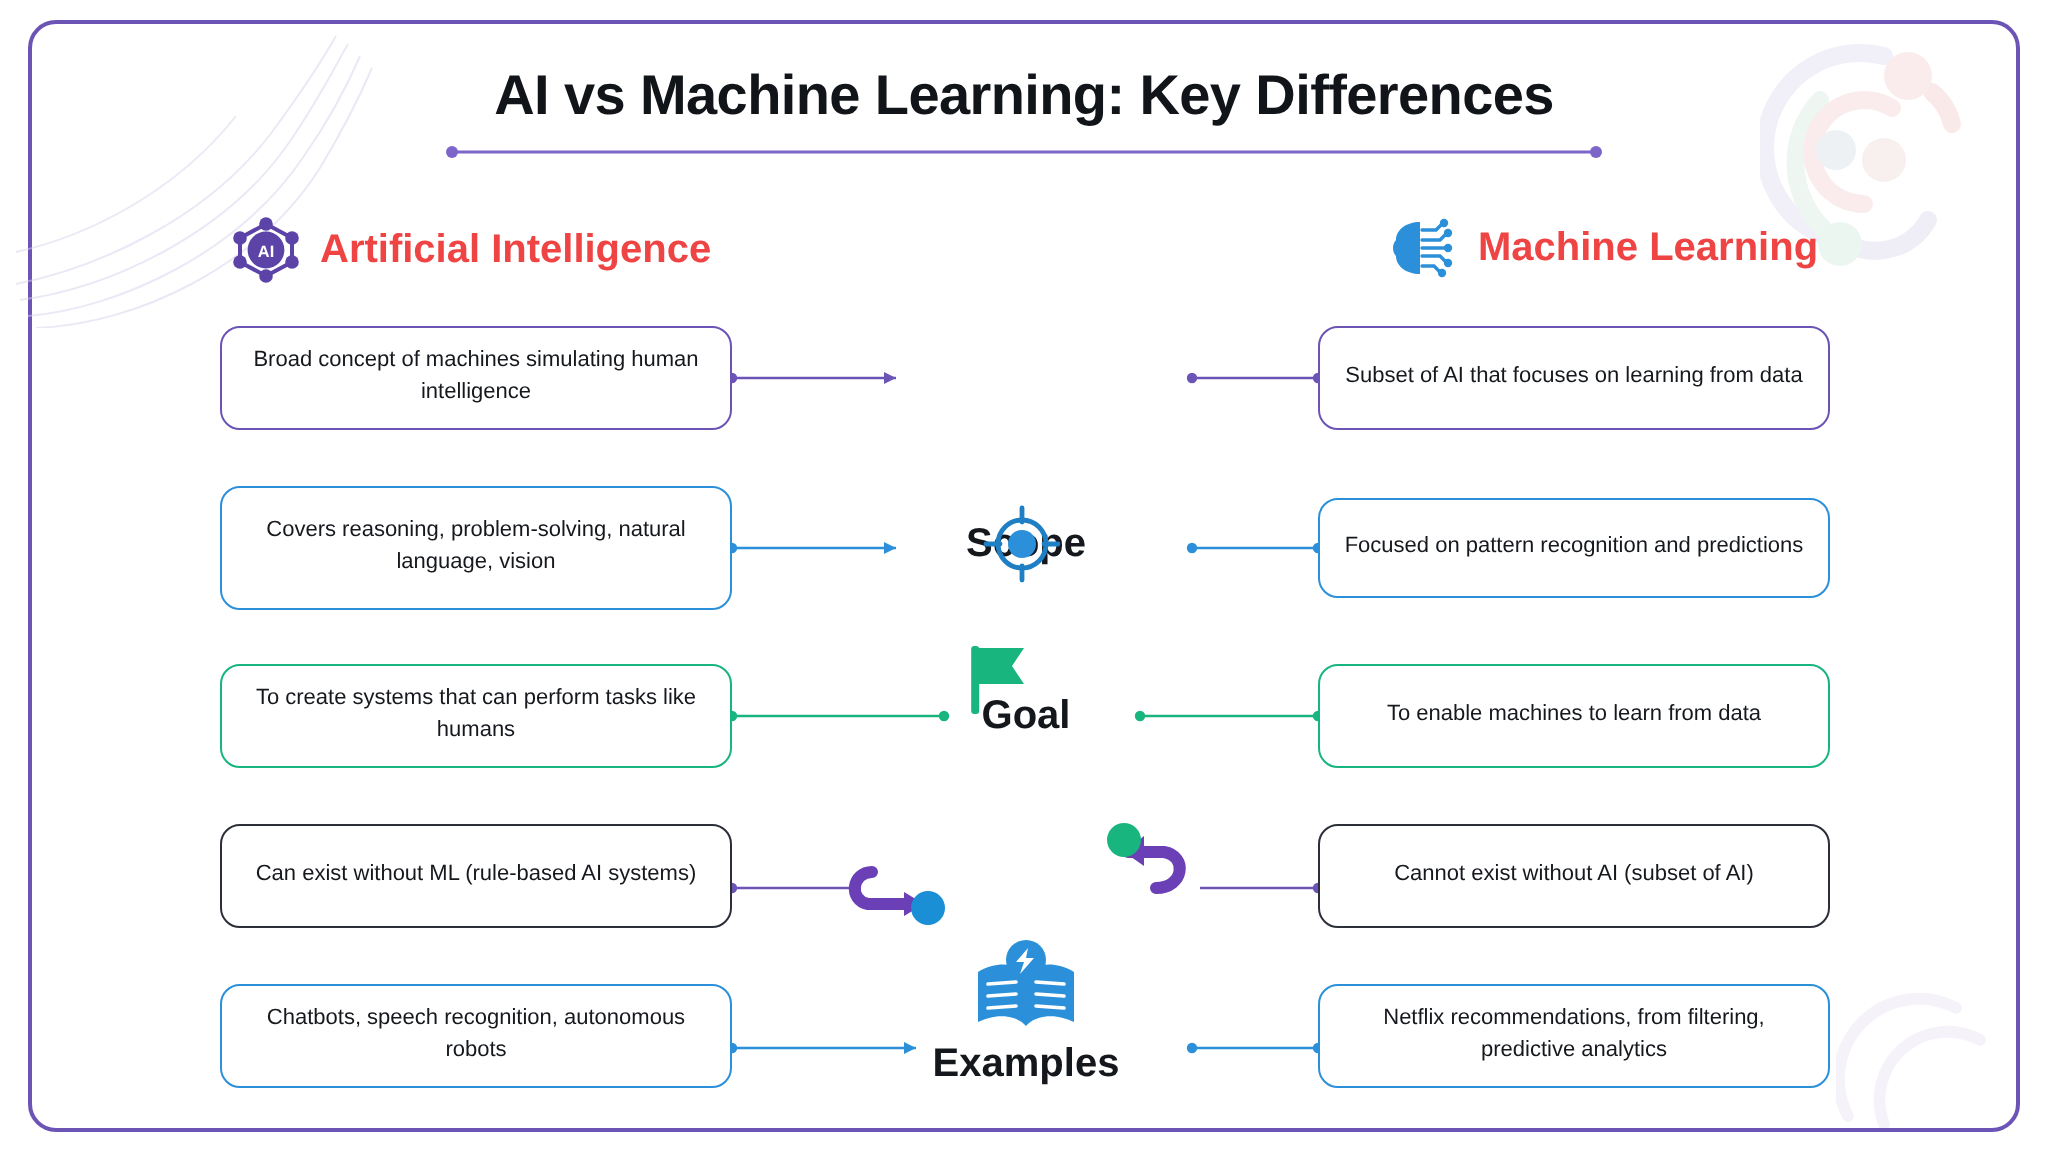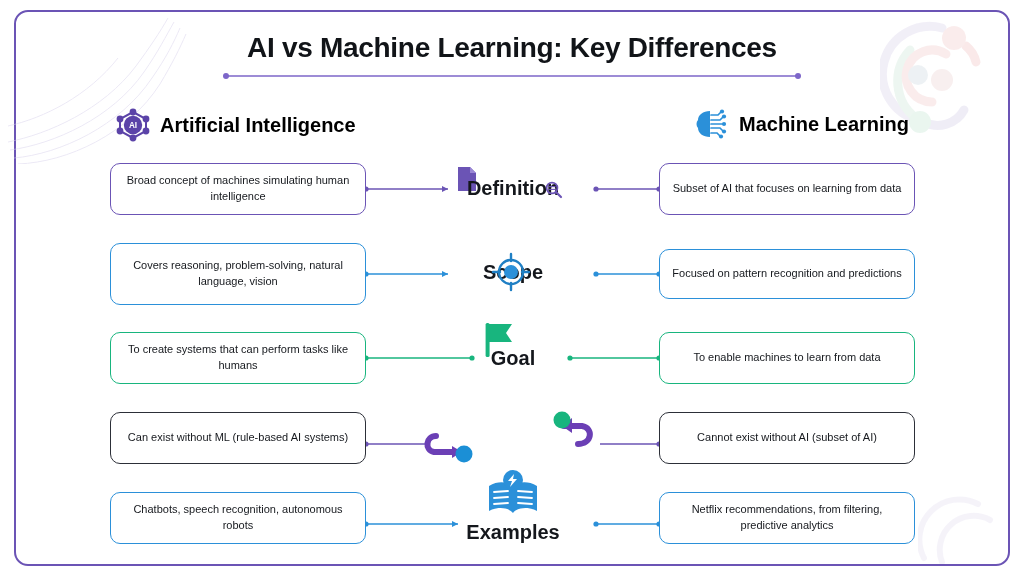--- a/index.html
+++ b/index.html
@@ -36,21 +36,21 @@
   .title {
     font-size: 28px; font-weight: 700; color: #111418; letter-spacing: -0.3px;
     font-family: "Liberation Sans", sans-serif;
   }
   .title-rule { position: absolute; left: 222px; top: 72px; width: 580px; height: 8px; }
 
   
   .col-head { position: absolute; display: flex; align-items: center; gap: 10px; }
   .col-head-ai { left: 116px; top: 108px; }
   .col-head-ml { left: 695px; top: 108px; }
-  .col-head-label { font-size: 20px; font-weight: 700; color: #000000; white-space: nowrap; }
+  .col-head-label { font-size: 20px; font-weight: 700; color: #ef4444; white-space: nowrap; }
   .box {
     position: absolute;
     background: #ffffff;
     border-radius: 10px;
     display: flex; align-items: center; justify-content: center;
     text-align: center;
     padding: 6px 10px;
     font-size: 11px;
     line-height: 1.42;
     color: #15181d;
@@ -167,33 +167,20 @@
   <div class="box left c-purple" style="top:163px; height:52px;">
     <span>Broad concept of machines simulating human intelligence</span>
   </div>
   <div class="connector" style="left:366px; top:183px; width:86px;">
     <svg width="86" height="12" viewBox="0 0 86 12">
       <line x1="0" y1="6" x2="82" y2="6" stroke="#6b54b5" stroke-width="1.3"></line>
       <circle cx="0" cy="6" r="2.6" fill="#6b54b5"></circle>
       <path d="M82 6 l-6 -3 v6 z" fill="#6b54b5"></path>
     </svg>
   </div>
-  <div class="center-label" style="top:168px; height:40px;">
-    <svg width="22" height="28" viewBox="0 0 22 28" style="position:absolute; left:56px; top:-3px; z-index:1;">
-      <path d="M2 2 h12 l6 6 v18 h-18 z" fill="#6b54b5"></path>
-      <path d="M14 2 v6 h6 z" fill="#9b88d6"></path>
-    </svg>
-    <span class="txt">Definition</span>
-    <svg width="18" height="18" viewBox="0 0 18 18" style="position:absolute; left:145px; top:13px; z-index:3;">
-      <circle cx="7" cy="7" r="5.4" fill="none" stroke="#6b54b5" stroke-width="1.8"></circle>
-      <line x1="3.4" y1="5.6" x2="10.6" y2="5.6" stroke="#6b54b5" stroke-width="1.1"></line>
-      <line x1="3.4" y1="8.4" x2="10.6" y2="8.4" stroke="#6b54b5" stroke-width="1.1"></line>
-      <line x1="11" y1="11" x2="16" y2="16" stroke="#6b54b5" stroke-width="2.2" stroke-linecap="round"></line>
-    </svg>
-  </div>
   <div class="connector" style="left:592px; top:183px; width:70px;">
     <svg width="70" height="12" viewBox="0 0 70 12">
       <line x1="4" y1="6" x2="67" y2="6" stroke="#6b54b5" stroke-width="1.3"></line>
       <circle cx="4" cy="6" r="2.6" fill="#6b54b5"></circle>
       <circle cx="67" cy="6" r="2.6" fill="#6b54b5"></circle>
     </svg>
   </div>
   <div class="box right c-purple" style="top:163px; height:52px;">
     <span>Subset of AI that focuses on learning from data</span>
   </div>

